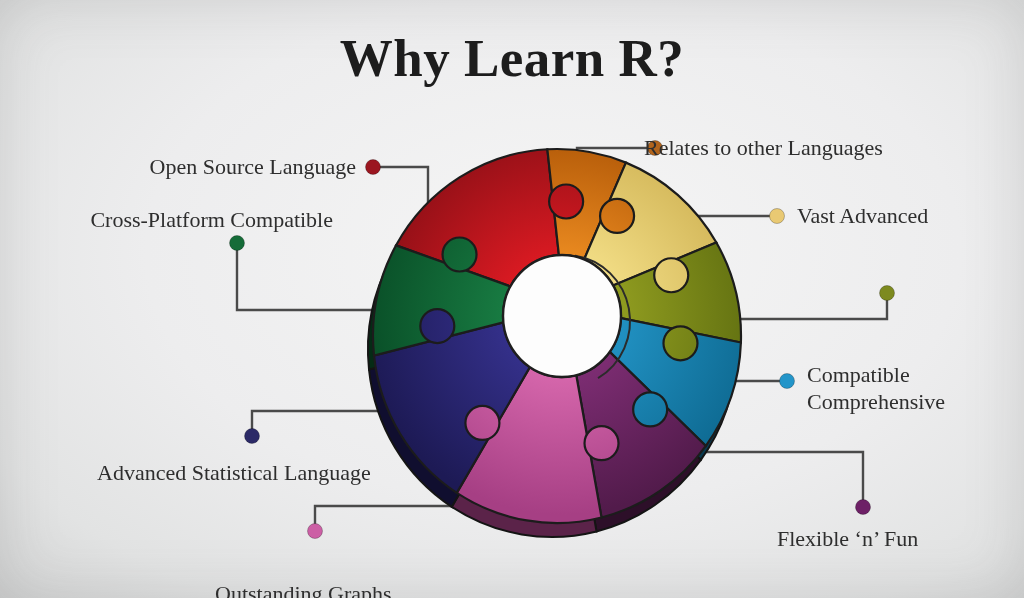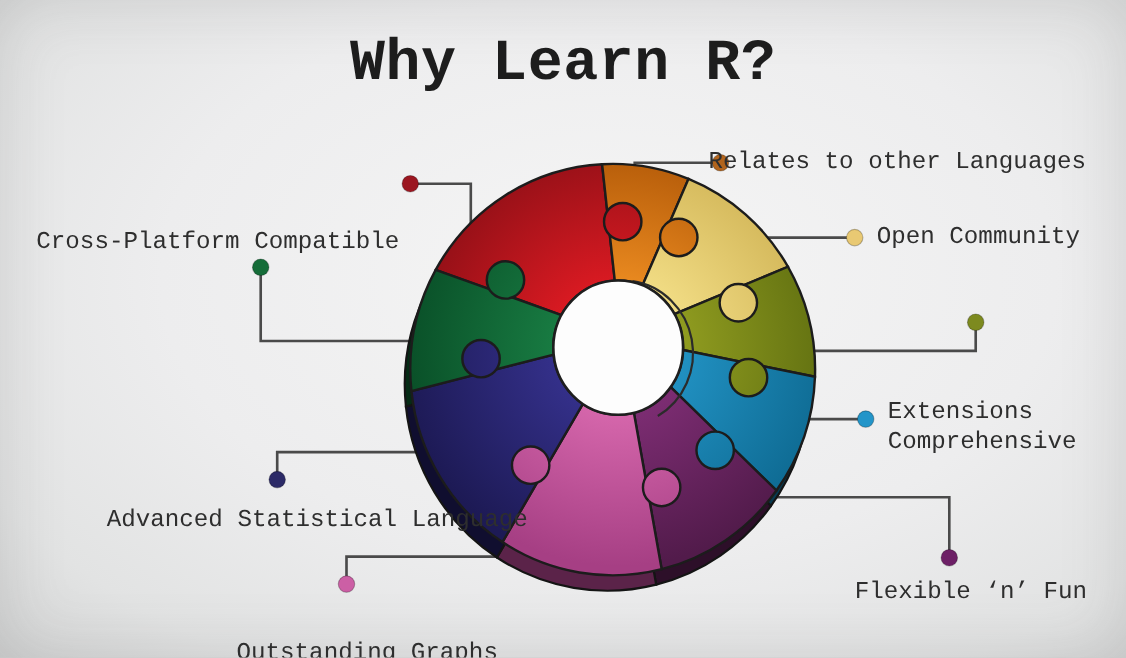--- a/index.html
+++ b/index.html
@@ -1,18 +1,18 @@
 <!DOCTYPE html>
 <html><head>
 <meta charset="utf-8">
 <style>
   html,body{margin:0;padding:0;background:#cfcfcf;}
   #stage{
     position:relative;width:1024px;height:598px;overflow:hidden;
-    font-family:Liberation Mono, monospace;
+    font-family:Liberation Serif, serif;
     background:radial-gradient(ellipse at 54% 42%, #f5f5f5 0%, #ededee 52%, #e2e3e3 82%, #d4d5d5 100%);
     box-shadow:inset 0 0 60px rgba(90,90,90,0.18);
   }
   #title{
     position:absolute;left:0;right:0;top:28px;text-align:center;
     font-size:53px;font-weight:bold;color:#1d1d1d;letter-spacing:0.5px;
   }
   #scene{position:absolute;left:0;top:0;}
   .lbl{
     position:absolute;font-size:22px;color:#2e2e2e;white-space:nowrap;line-height:26px;
@@ -115,20 +115,21 @@
       <circle cx="887" cy="293" r="7.5" fill="#7d8a1f" stroke="rgba(0,0,0,0.25)" stroke-width="1"></circle>
       <circle cx="787" cy="381" r="7.5" fill="#2395c9" stroke="rgba(0,0,0,0.25)" stroke-width="1"></circle>
       <circle cx="863" cy="507" r="7.5" fill="#6d2066" stroke="rgba(0,0,0,0.25)" stroke-width="1"></circle>
       <circle cx="315" cy="531" r="7.5" fill="#cc5fa5" stroke="rgba(0,0,0,0.25)" stroke-width="1"></circle>
       <circle cx="252" cy="436" r="7.5" fill="#2c2a67" stroke="rgba(0,0,0,0.25)" stroke-width="1"></circle>
       <circle cx="237" cy="243" r="7.5" fill="#156c38" stroke="rgba(0,0,0,0.25)" stroke-width="1"></circle>
     </svg>
 
   <div id="title" class="hdr">Why Learn R?</div>
 
+  <div class="lbl" id="lbl-open-source">Open Source Language</div>
   <div class="lbl" id="lbl-relates">Relates to other Languages</div>
-  <div class="lbl" id="lbl-vast-community">Open Community</div>
-  <div class="lbl" id="lbl-extremely-comprehensive">Extensions Comprehensive</div>
+  <div class="lbl" id="lbl-vast-community">Vast Advanced</div>
+  <div class="lbl" id="lbl-extremely-comprehensive">Compatible Comprehensive</div>
   <div class="lbl" id="lbl-flexible-fun">Flexible ‘n’ Fun</div>
   <div class="lbl" id="lbl-outstanding-graphs">Outstanding Graphs</div>
   <div class="lbl" id="lbl-cross-platform">Cross-Platform Compatible</div>
   <div class="lbl" id="lbl-advanced-statistical">Advanced Statistical Language</div>
 </div>
 
 </body></html>

